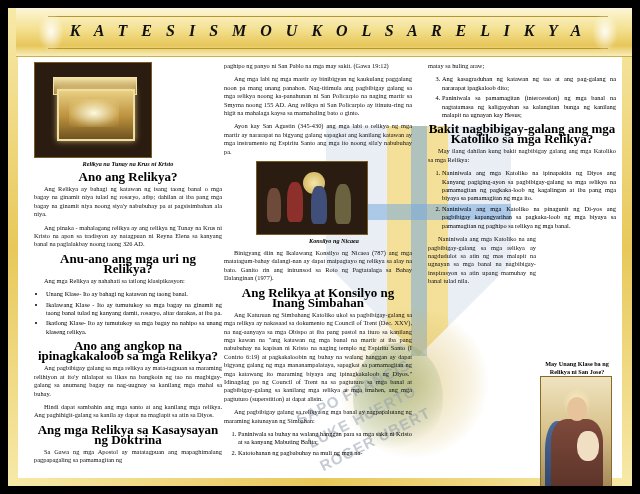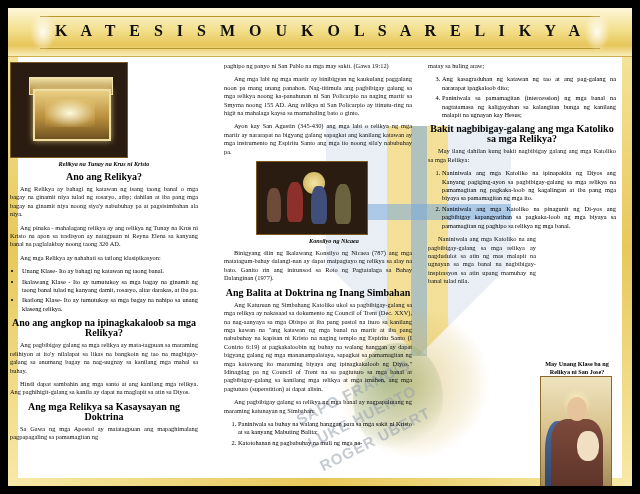--- a/index.html
+++ b/index.html
@@ -47,48 +47,49 @@
   
   .bar-left{position:absolute;left:0;top:0;width:10px;height:478px;
     background:linear-gradient(to bottom,#f7e9a8,#e8c85a,#f7e9a8);}
   .bar-right{position:absolute;right:0;top:0;width:10px;height:478px;
     background:linear-gradient(to bottom,#f7e9a8,#e8c85a,#f7e9a8);}
   .bar-bottom{position:absolute;left:0;bottom:0;width:624px;height:8px;
     background:linear-gradient(to right,#f7e9a8,#e8c85a,#f7e9a8);}
 
   
   .header{
-    position:absolute;left:0;top:0;width:624px;height:48px;
+    position:absolute;left:8px;top:0;width:624px;height:48px;
     background:linear-gradient(to bottom,#fdf6d8 0%,#f3e08f 45%,#e7c65a 78%,#f8eebb 100%);
     border-bottom:1px solid #cdae4e;
+    font-style:italic;
   }
   .header .title{
     position:absolute;left:0;top:14px;width:624px;text-align:center;
     font-family:"Liberation Serif", serif;
     font-size:16px;font-weight:bold;letter-spacing:5px;color:#111;
   }
   .header .rule{
     position:absolute;left:32px;width:560px;height:1px;background:#b6962f;
   }
   .header .rule.top{top:8px;}
   .header .rule.bot{top:40px;}
   .hdr-orn{position:absolute;top:4px;width:26px;height:40px;
      background:radial-gradient(ellipse at 50% 50%, rgba(255,255,255,.9) 0%, rgba(240,215,120,0) 70%);}
   .hdr-orn.l{left:22px;}
   .hdr-orn.r{right:22px;}
 
   
   .col{position:absolute;top:54px;width:188px;height:416px;}
-  .c1{left:2px;}
+  .c1{left:26px;}
   .c2{left:216px;}
   .c3{left:420px;}
 
   h3.sub{
     font-family:"Liberation Serif", serif;
-    font-size:10px;font-weight:bold;margin:0 0 3px 0;
+    font-size:13px;font-weight:bold;margin:0 0 3px 0;
     text-align:center;line-height:10px;
   }
   p.body{
     font-family:"Liberation Serif", serif;
     font-size:6.4px;line-height:8.4px;margin:0 0 5px 0;
     text-align:justify;text-indent:10px;color:#111;
   }
   p.body.noind{text-indent:0;}
   ul.bul{margin:0 0 5px 0;padding-left:12px;}
   ul.bul li{
@@ -202,20 +203,21 @@
         <div class="box"></div>
         <div class="glow"></div>
       </div>
       <div class="cap">Relikya na Tunay na Krus ni Kristo</div>
     </div>
 
     <h3 class="sub">Ano ang Relikya?</h3>
     <p class="body">Ang Relikya ay bahagi ng katawan ng isang taong banal o mga bagay na ginamit niya tulad ng rosaryo, atbp; dahilan at iba pang mga bagay na ginamit niya noong siya'y nabubuhay pa at pagsisimbahan ala niya.</p>
     <p class="body">Ang pinaka - mahalagang relikya ay ang relikya ng Tunay na Krus ni Kristo na apon sa tradisyon ay natagpuan ni Reyna Elena sa kanyang banal na paglalakbay noong taong 326 AD.</p>
 
+    <h3 class="sub">Anu-ano ang mga uri ng Relikya?</h3>
     <p class="body">Ang mga Relikya ay nahahati sa tatlong klasipikasyon:</p>
     <ul class="bul">
       <li>Unang Klase- Ito ay bahagi ng katawan ng taong banal.</li>
       <li>Ikalawang Klase - Ito ay tumutukoy sa mga bagay na ginamit ng taong banal tulad ng kanyang damit, rosaryo, altar darakas, at iba pa.</li>
       <li>Ikatlong Klase- Ito ay tumutukoy sa mga bagay na nahipo sa unang klaseng relikya.</li>
     </ul>
 
     <h3 class="sub">Ano ang angkop na ipinagkakaloob sa mga Relikya?</h3>
     <p class="body">Ang pagbibigay galang sa mga relikya ay mata-tagpuan sa maraming relihiyon at ito'y nilalapat sa likas na bangkoin ng tao na magbigay-galang sa anumang bagay na nag-uugnay sa kanilang mga mahal sa buhay.</p>
     <p class="body">Hindi dapat sambahin ang mga santo at ang kanilang mga relikya. Ang paghihigit-galang sa kanila ay dapat na maglapit sa atin sa Diyos.</p>
@@ -235,21 +237,21 @@
         <div class="fig1"></div>
         <div class="fig2"></div>
         <div class="fig3"></div>
         <div class="fig4"></div>
       </div>
       <div class="cap">Konsilyo ng Nicaea</div>
     </div>
 
     <p class="body">Binigyang diin ng Ikalawang Konsilyo ng Nicaea (787) ang mga matatagum-bahay dalangi-nan ay dapat maipagtayo ng relikya sa alay na bato. Ganito rin ang inirunsod sa Roto ng Pagtatalaga sa Bahay Dalanginan (1977).</p>
 
-    <h3 class="sub">Ang Balita at Doktrina ng Inang Simbahan</h3>
+    <h3 class="sub">Ang Relikya at Konsilyo ng Inang Simbahan</h3>
     <p class="body">Ang Katuruan ng Simbahang Katoliko ukol sa pagbibigay-galang sa mga relikya ay nakasaad sa dokumento ng Council of Trent (Dec. XXV), na nag-aanyaya sa mga Obispo at iba pang pastol na ituro sa kanilang mga kawan na "ang katawan ng mga banal na martir at iba pang nabubuhay na kapisan ni Kristo na naging templo ng Espiritu Santo (I Conirto 6:19) at pagkakaloobin ng buhay na walang hanggan ay dapat bigyang galang ng mga mananampalataya, sapagkat sa pamamagitan ng mga katawang ito maraming biyaya ang ipinagkakaloob ng Diyos." Idinagdag pa ng Council of Trent na sa pagtuturo sa mga banal at pagbibigay-galang sa kanilang mga relikya at mga imahen, ang mga pagtuturo (superstition) at dapat alisin.</p>
     <p class="body">Ang pagbibigay galang sa relikya ng mga banal ay nagpapalutang ng maraming katunayan ng Simbahan:</p>
     <ol class="num">
       <li>Paniniwala sa buhay na walang hanggan para sa mga sakit ni Kristo at sa kanyang Mabuting Balita;</li>
       <li>Katotohanan ng pagbabuhay na muli ng mga na-</li>
     </ol>
   </div>
 
   <div class="col c3">
     <p class="body noind">matay sa huling araw;</p>

